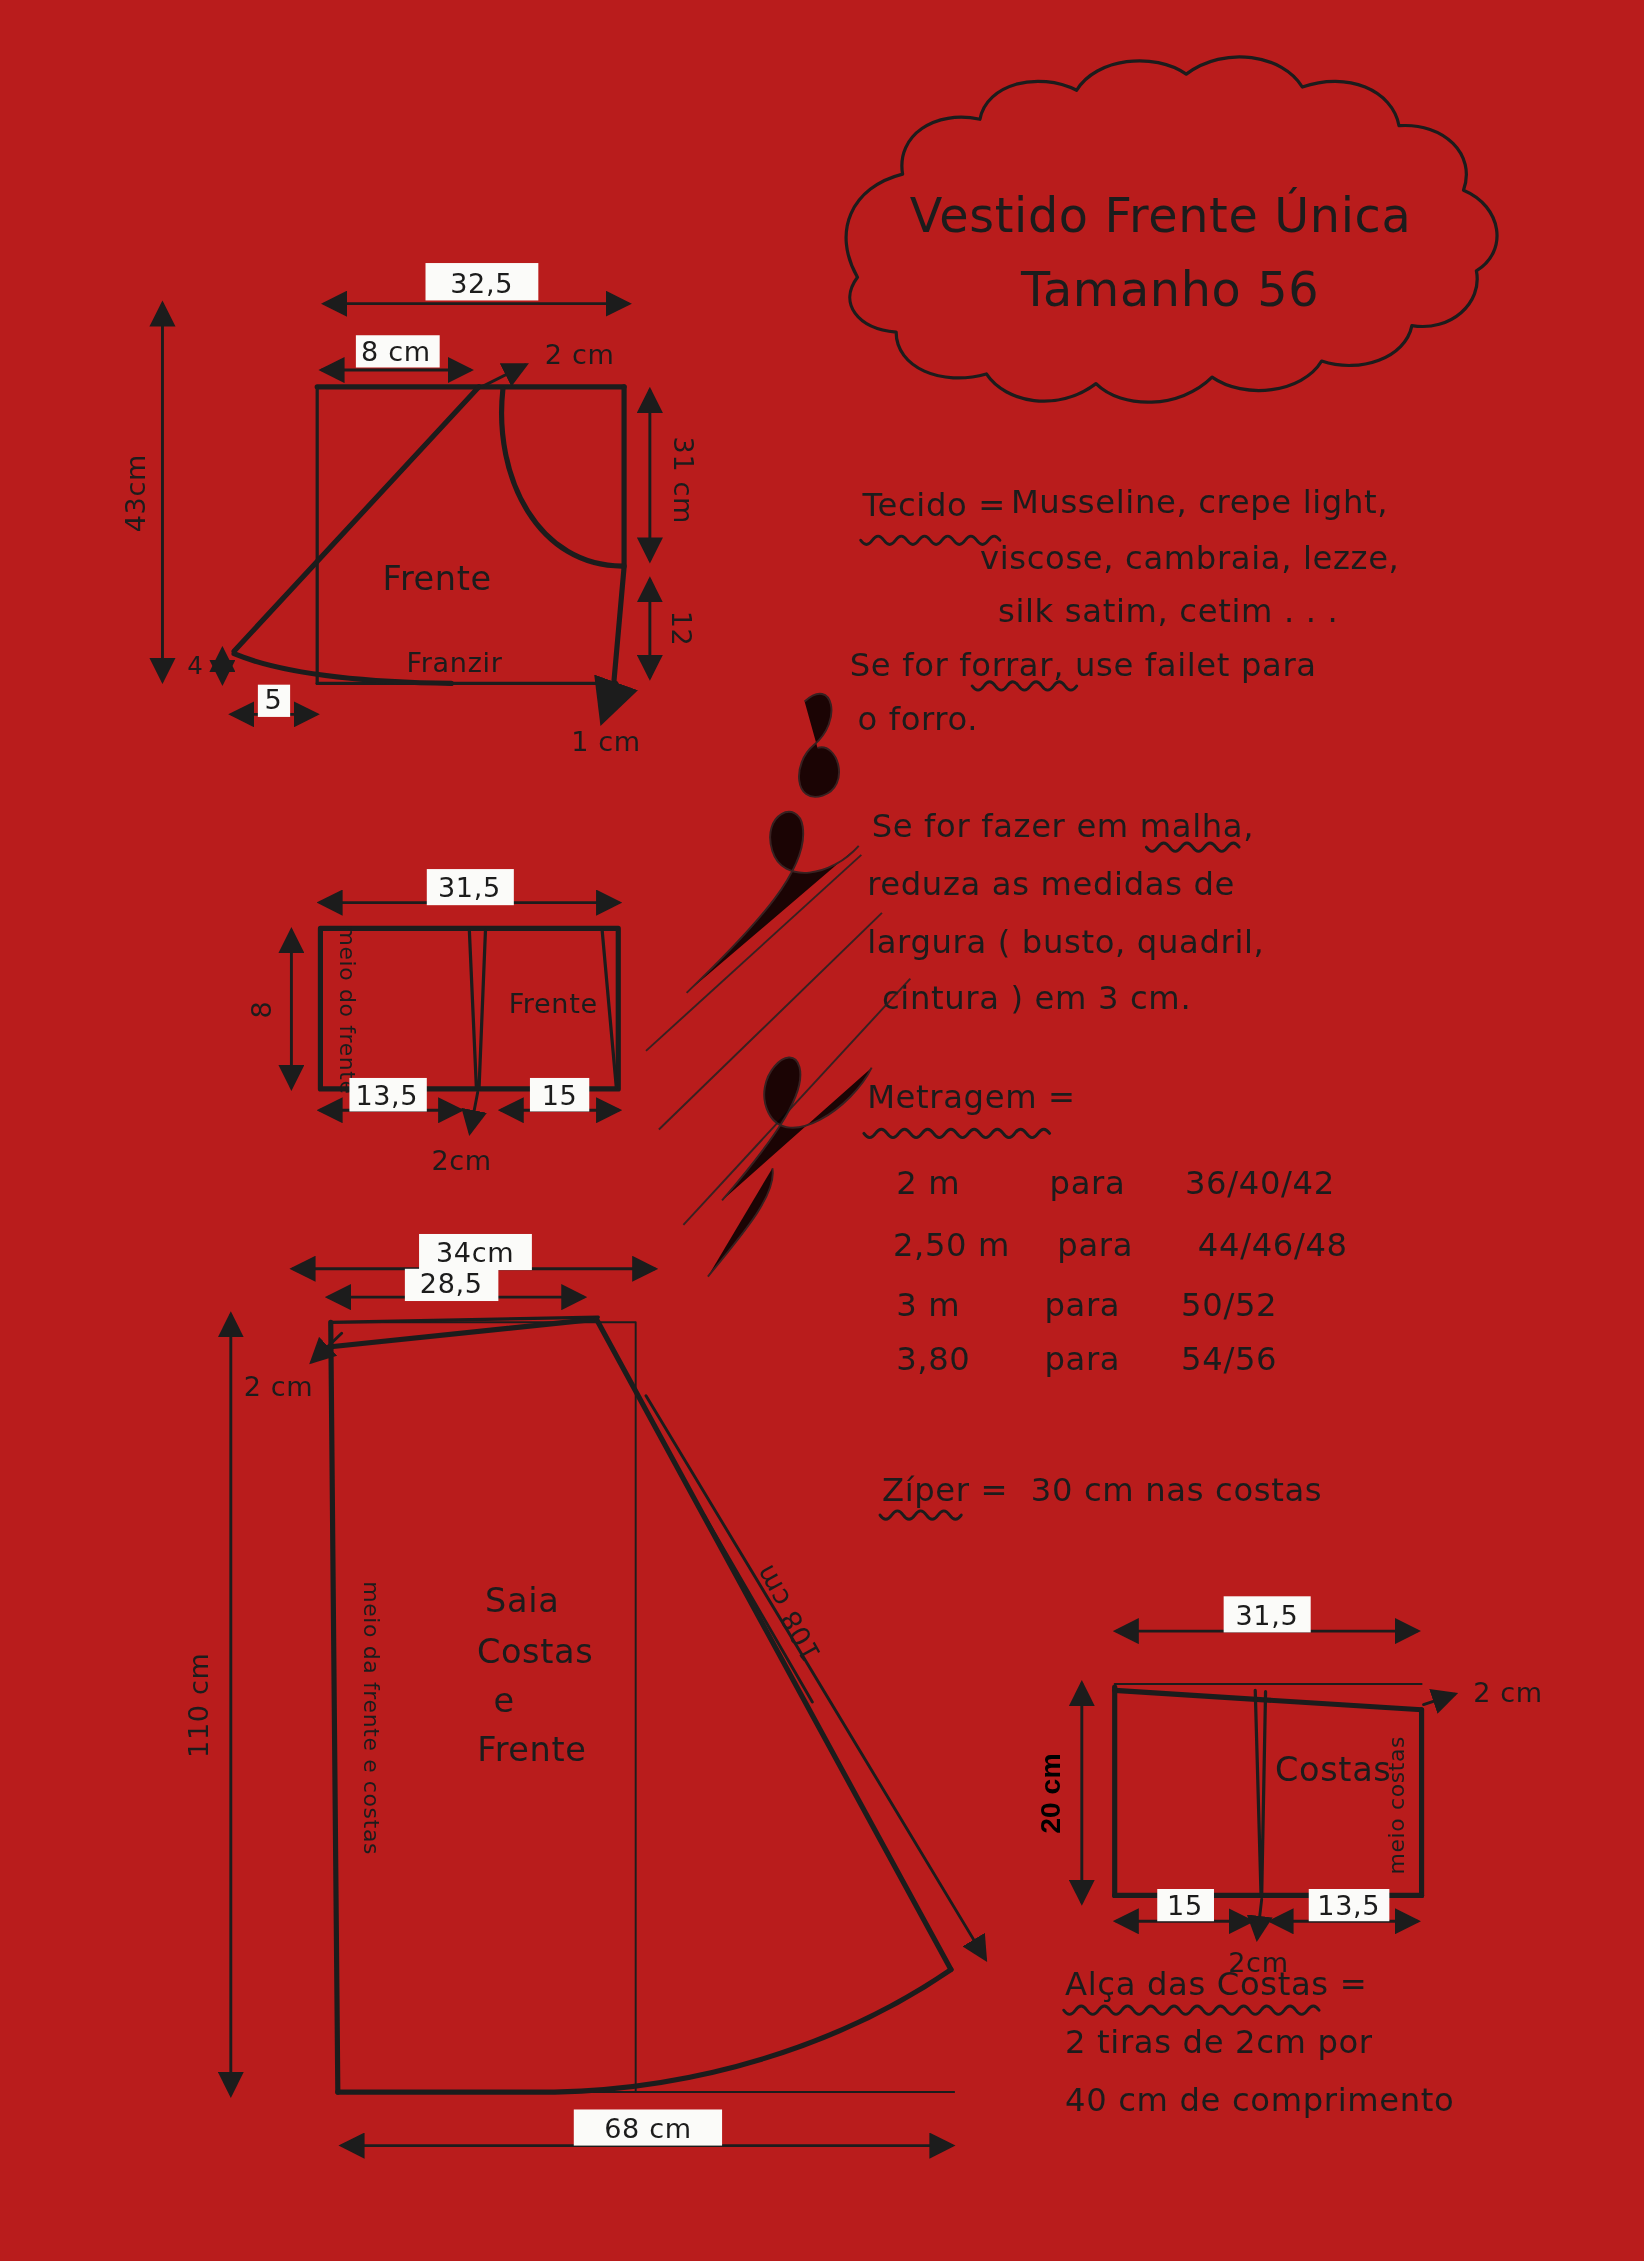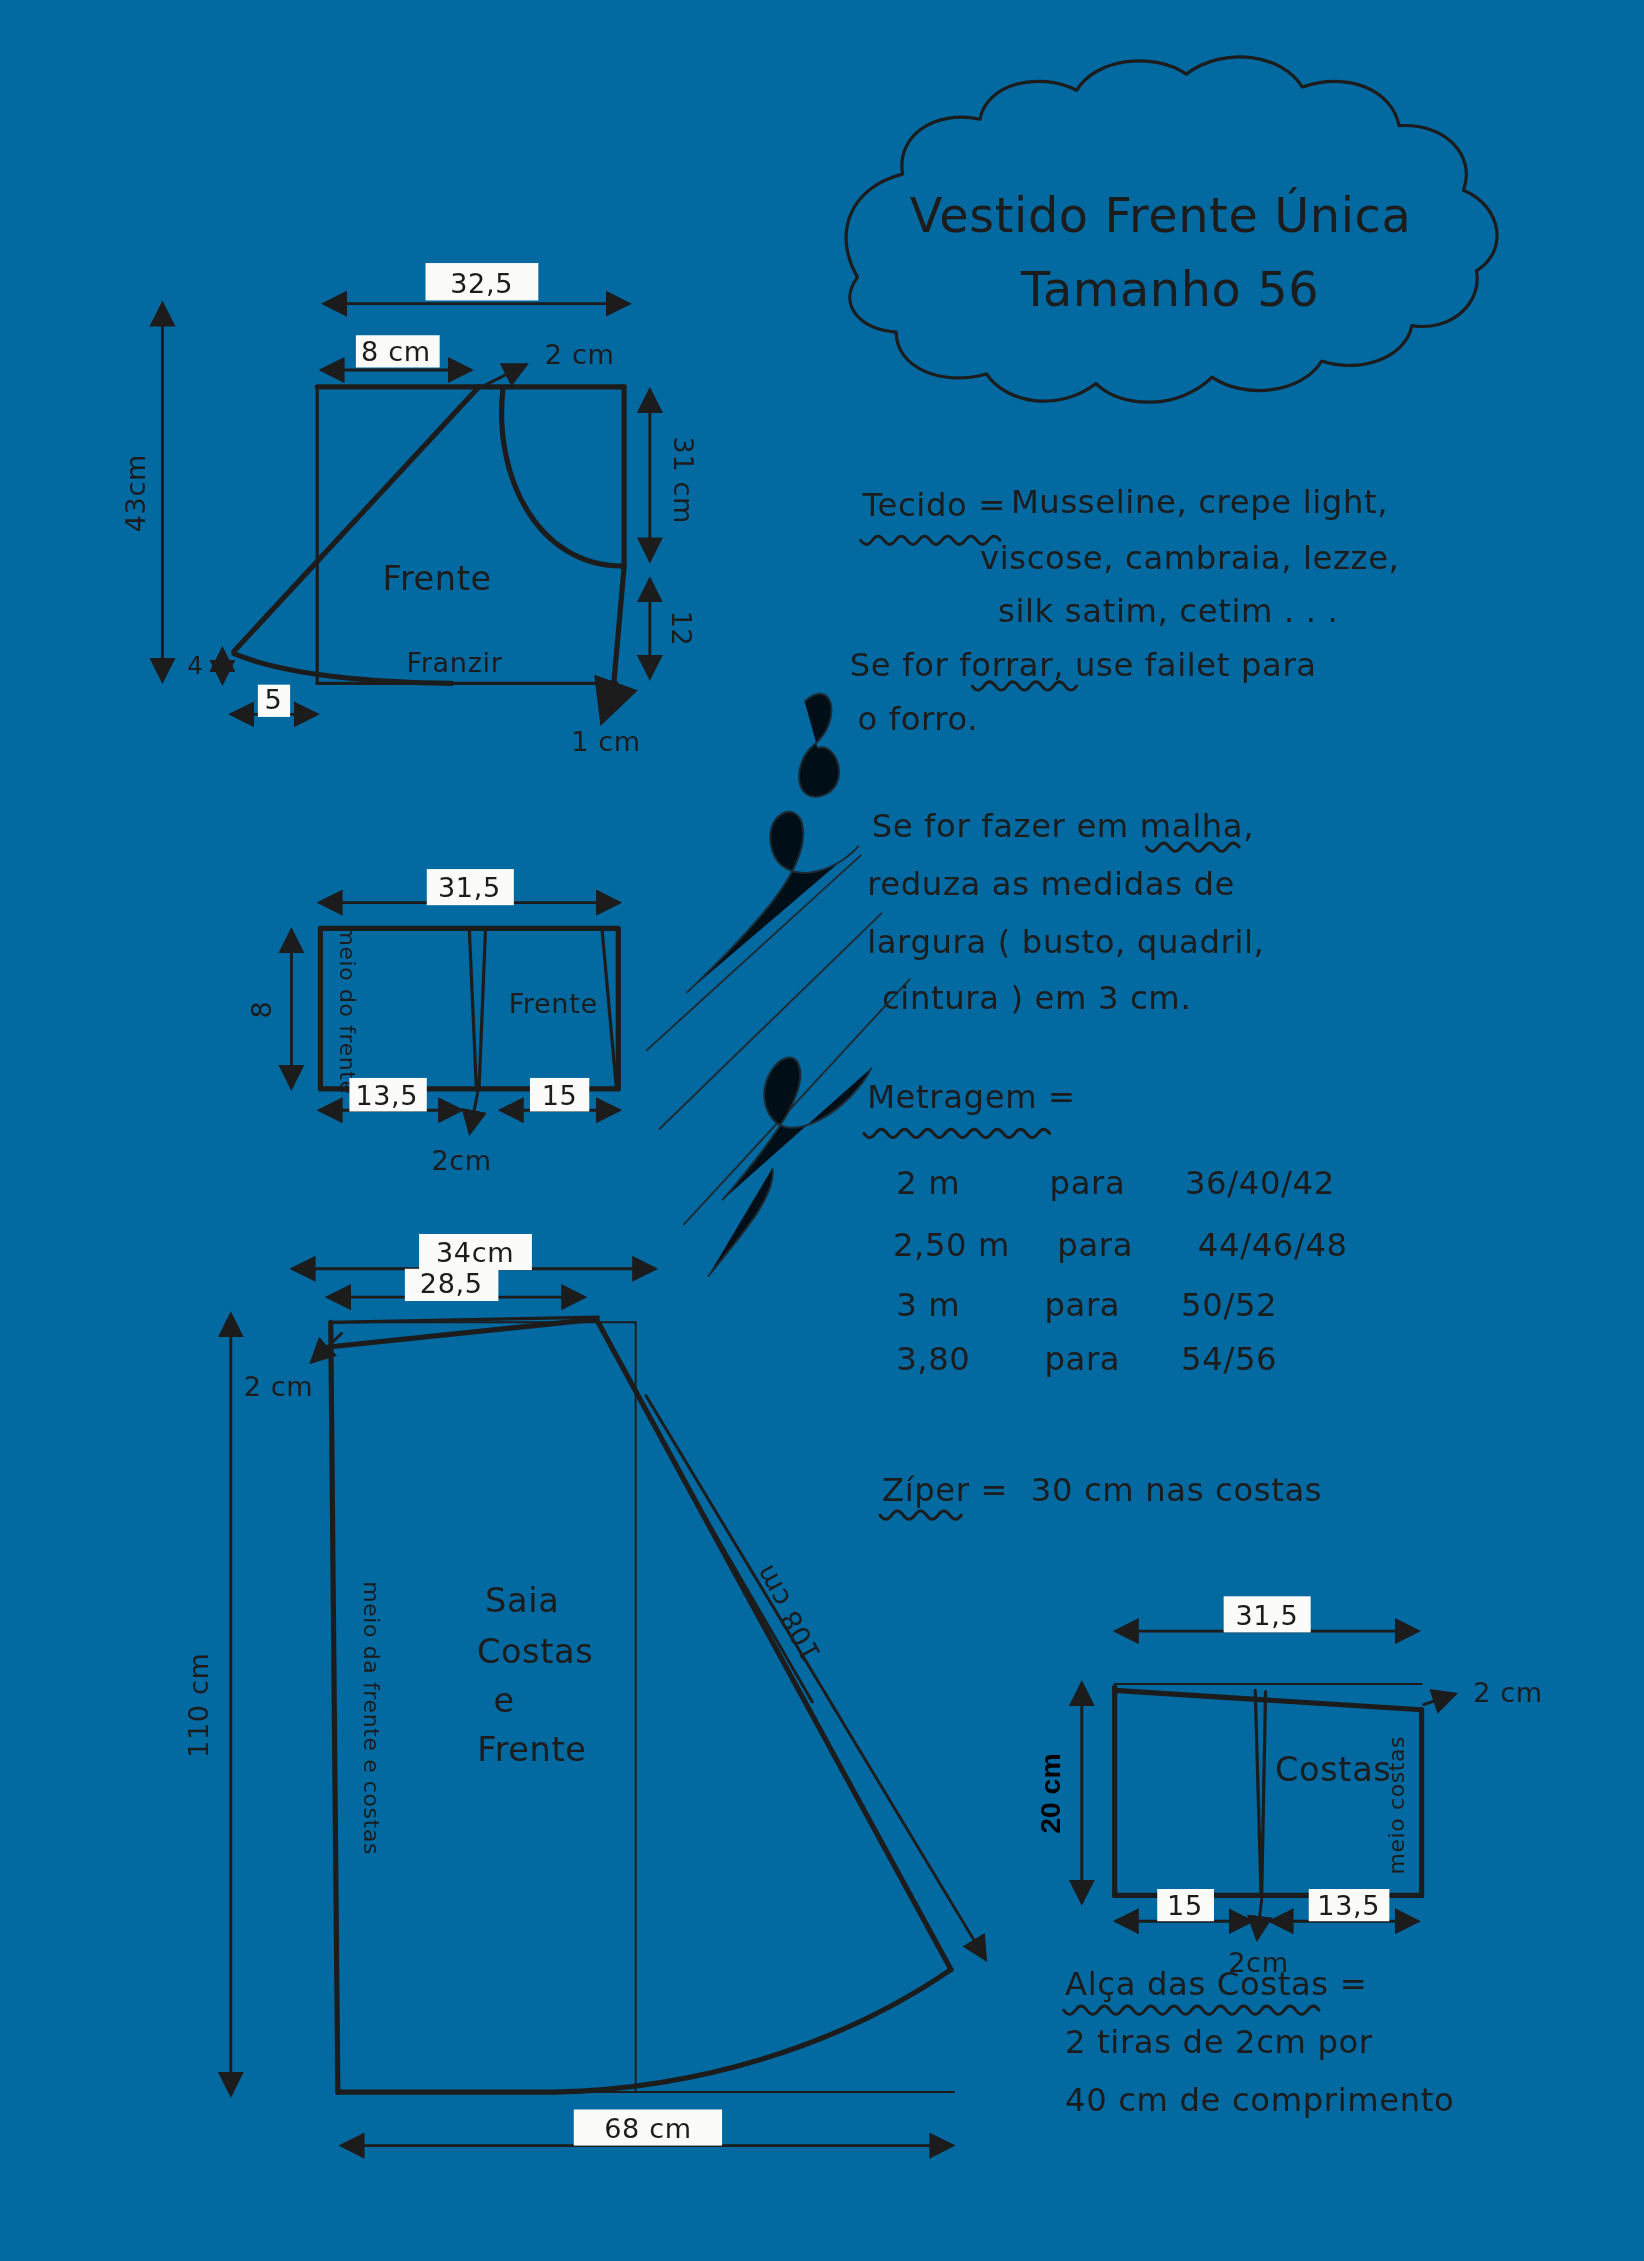--- a/index.html
+++ b/index.html
@@ -1,19 +1,19 @@
 <!DOCTYPE html>
 <html style="font-size:10.3px"><head>
 <meta charset="utf-8">
 <style>
   html,body{margin:0;padding:0;background:#e8e8e6;}
   .page{
     position:relative;
     width:1644px;height:2261px;
-    background:#0369a1;
+    background:#b91c1c;
     font-family:"DejaVu Sans",sans-serif;
     overflow:hidden;
   }
   svg{position:absolute;left:0;top:0;}
   .ink{stroke:#1c1c1c;fill:none;stroke-linecap:round;stroke-linejoin:round;}
   .out{stroke-width:8;}
   .mid{stroke-width:5;}
   .con{stroke-width:3;}
   .dim{stroke-width:4.5;}
   .sig{stroke:#222;stroke-width:3;opacity:.85;}

